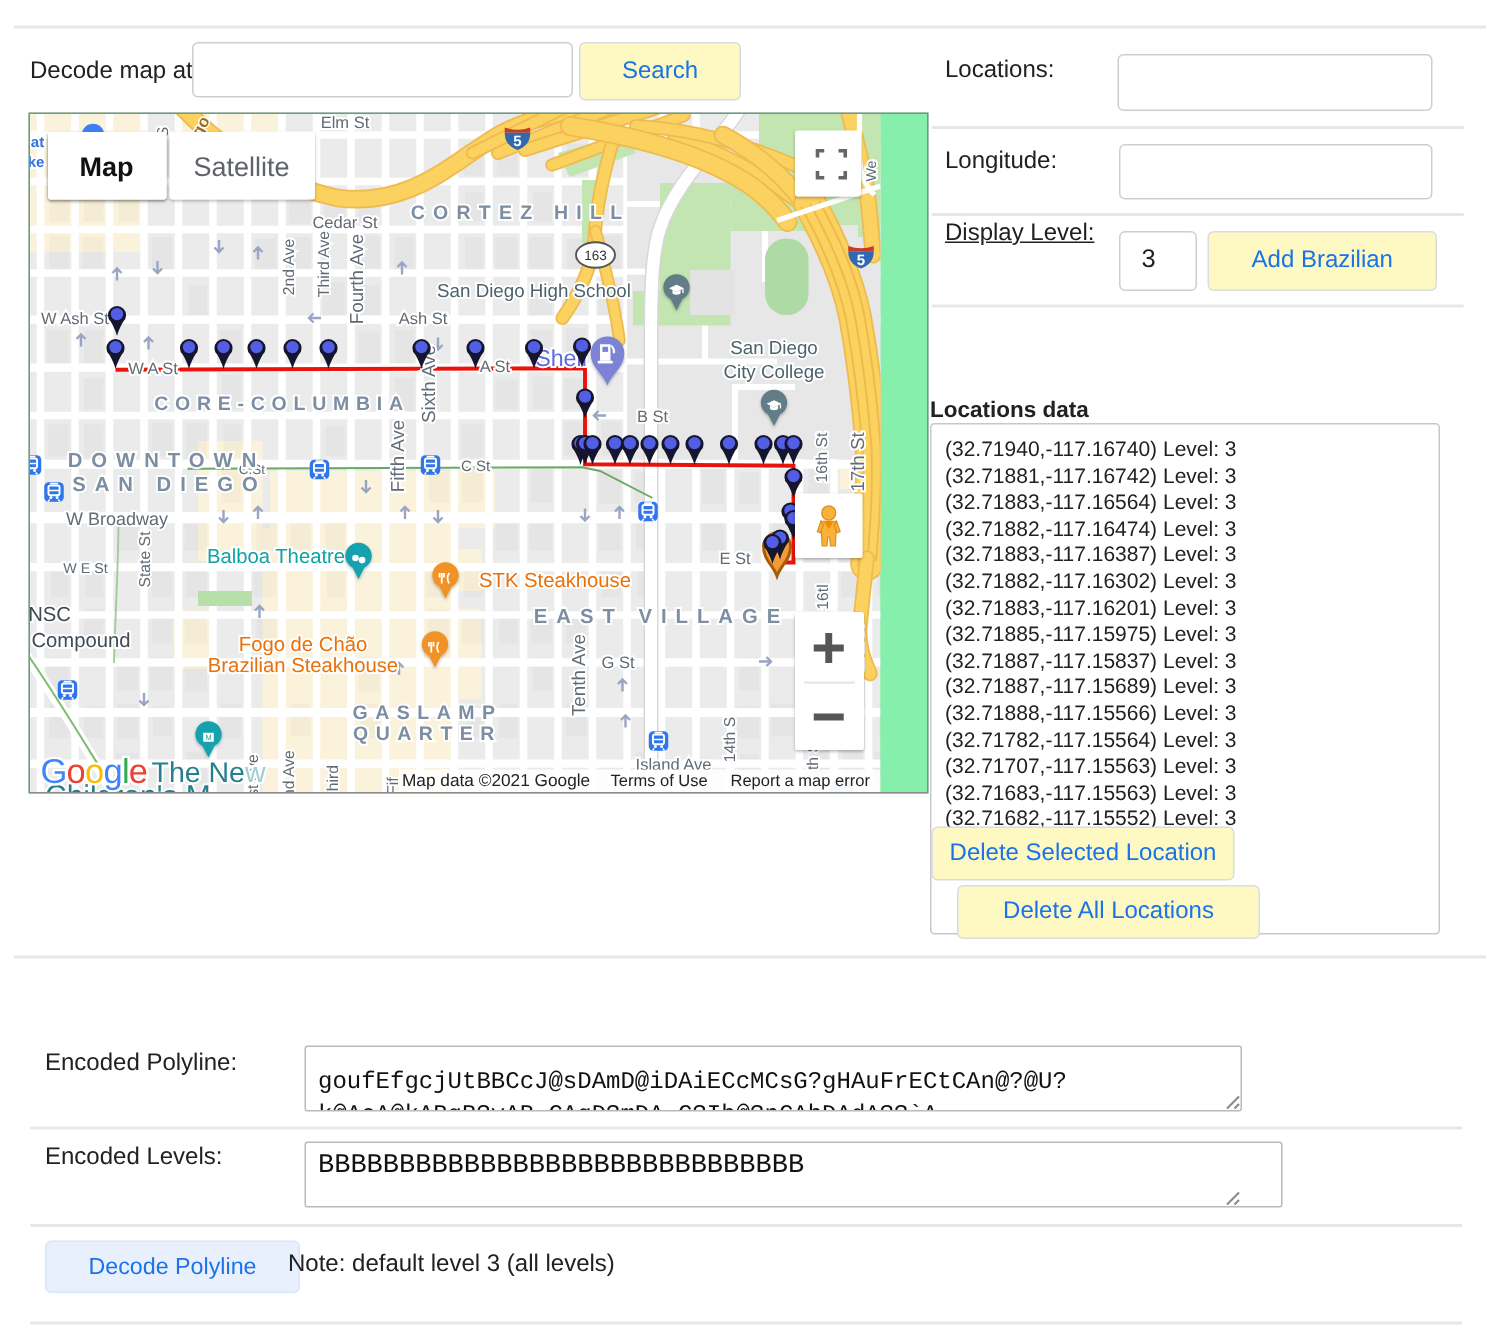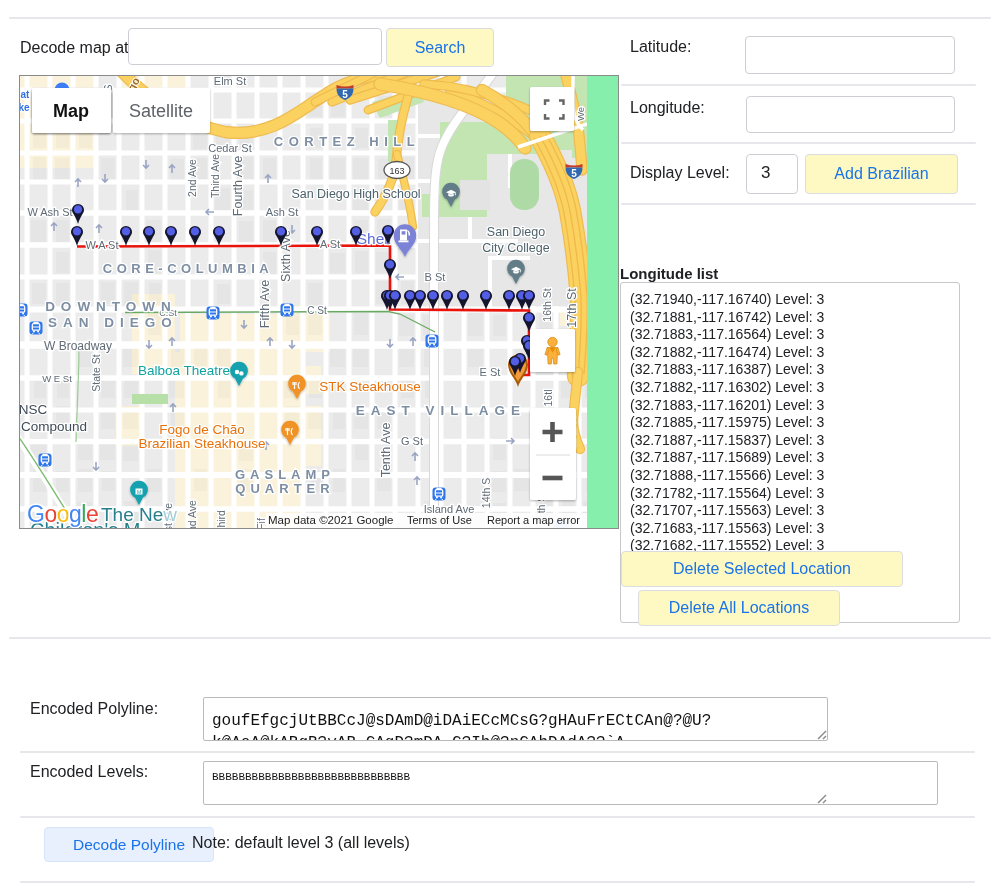--- a/index.html
+++ b/index.html
@@ -22,62 +22,62 @@
 <div class="hr" style="left:621px;top:203px;width:355px;"></div>
 <div class="hr" style="left:9px;  top:637px;width:982px;"></div>
 <div class="hr" style="left:20px; top:751px;width:955px;"></div>
 <div class="hr" style="left:20px; top:816px;width:955px;"></div>
 <div class="hr" style="left:20px; top:881px;width:955px;"></div>
 
 <div class="lbl" style="left:20px; top:39px;">Decode map at:</div>
 <div class="inp" style="left:128px; top:28px; width:254px; height:37px;"></div>
 <div class="btn" style="left:386px; top:28px; width:108px; height:39px;">Search</div>
 
-<div class="lbl" style="left:630px; top:38px;">Latitude:</div>
+<div class="lbl" style="left:630px; top:38px;">Locations:</div>
 <div class="inp" style="left:745px; top:36px; width:210px; height:38px;"></div>
 <div class="lbl" style="left:630px; top:99px;">Longitude:</div>
 <div class="inp" style="left:746px; top:96px; width:209px; height:37px;"></div>
-<div class="lbl" style="left:630px; top:164px;">Display Level:</div>
+<div class="lbl" style="left:630px; top:147px;text-decoration:underline;">Display Level:</div>
 <div class="inp" style="left:746px; top:154px; width:52px; height:40px; font-size:17px; color:#202124; padding:8px 0 0 14px;">3</div>
 <div class="btn" style="left:805px; top:154px; width:153px; height:40px;">Add Brazilian</div>
 
-<div class="lbl" style="left:620px; top:265px; font-weight:bold; font-size:15px;">Longitude list</div>
+<div class="lbl" style="left:620px; top:265px; font-weight:bold; font-size:15px;">Locations data</div>
 <div style="position:absolute; left:620px; top:282px; width:340px; height:341px; border:1px solid #c8c8cc; border-radius:3px; background:#fff; overflow:hidden;">
   <div style="font-size:14px; color:#202124; line-height:17.6px; padding:8px 0 0 9px; white-space:pre;">(32.71940,-117.16740) Level: 3
 (32.71881,-117.16742) Level: 3
 (32.71883,-117.16564) Level: 3
 (32.71882,-117.16474) Level: 3
 (32.71883,-117.16387) Level: 3
 (32.71882,-117.16302) Level: 3
 (32.71883,-117.16201) Level: 3
 (32.71885,-117.15975) Level: 3
 (32.71887,-117.15837) Level: 3
 (32.71887,-117.15689) Level: 3
 (32.71888,-117.15566) Level: 3
 (32.71782,-117.15564) Level: 3
 (32.71707,-117.15563) Level: 3
 (32.71683,-117.15563) Level: 3
 (32.71682,-117.15552) Level: 3</div>
 </div>
-<div class="btn" style="left:621px; top:551px; width:282px; height:36px;">Delete Selected Location</div>
+<div class="btn" style="left:621px; top:551px; width:202px; height:36px;">Delete Selected Location</div>
 <div class="btn" style="left:638px; top:590px; width:202px; height:36px;">Delete All Locations</div>
 
 <div class="lbl" style="left:30px; top:700px;">Encoded Polyline:</div>
 <div class="inp mono" style="left:203px; top:697px; width:625px; height:44px; border-color:#b9babe; border-radius:2px; font-size:16px; line-height:22px; padding:12px 8px; color:#111; overflow:hidden;">goufEfgcjUtBBCcJ@sDAmD@iDAiECcMCsG?gHAuFrECtCAn@?@U?k@AoA@kABqB?yAB_CAqD?mDA_C?Ib@?nCAhDAdA??`A</div>
 <svg style="position:absolute; left:816px; top:729px;" width="11" height="11">
     <path d="M10,2 L2,10 M10,7 L7,10" stroke="#888" stroke-width="1.4" fill="none"></path>
   </svg>
 
 <div class="lbl" style="left:30px; top:763px;">Encoded Levels:</div>
-<div class="inp mono" style="left:203px; top:761px; width:735px; height:44px; border-color:#b9babe; border-radius:2px; font-size:11px; line-height:22px; padding:4px 8px; color:#111;">BBBBBBBBBBBBBBBBBBBBBBBBBBBBBB</div>
+<div class="inp mono" style="left:203px; top:761px; width:652px; height:44px; border-color:#b9babe; border-radius:2px; font-size:18px; line-height:22px; padding:4px 8px; color:#111;">BBBBBBBBBBBBBBBBBBBBBBBBBBBBBB</div>
 <svg style="position:absolute; left:816px; top:793px;" width="11" height="11">
     <path d="M10,2 L2,10 M10,7 L7,10" stroke="#888" stroke-width="1.4" fill="none"></path>
   </svg>
 
-<div class="btn" style="left:44px; top:827px; width:170px; height:35px; background:#e8f0fe; border-color:#d6e4fc; font-size:15.5px;">Decode Polyline</div>
+<div class="btn" style="left:30px; top:827px; width:170px; height:35px; background:#e8f0fe; border-color:#d6e4fc; font-size:15.5px;">Decode Polyline</div>
 <div class="lbl" style="left:192px; top:834px;">Note: default level 3 (all levels)</div>
 
 <div style="position:absolute; left:19px; top:75px; width:600px; height:454px; border:1px solid #8a8a8a; background:#86efac;">
 <svg width="567" height="452" viewBox="0 0 567 452">
 <defs>
 <g id="pin">
           <path d="M0,0 C-1.1,-4 -2.5,-6.6 -4.2,-9.6 A6.05,6.05 0 1 1 4.2,-9.6 C2.5,-6.6 1.1,-4 0,0 Z" fill="#15152e"></path>
           <circle cy="-14.6" r="4.15" fill="#525ee4"></circle>
         </g>
 <path id="poi" d="M0,0 L-4,-7.6 A8.8,8.8 0 1 1 4,-7.6 Z"></path>

